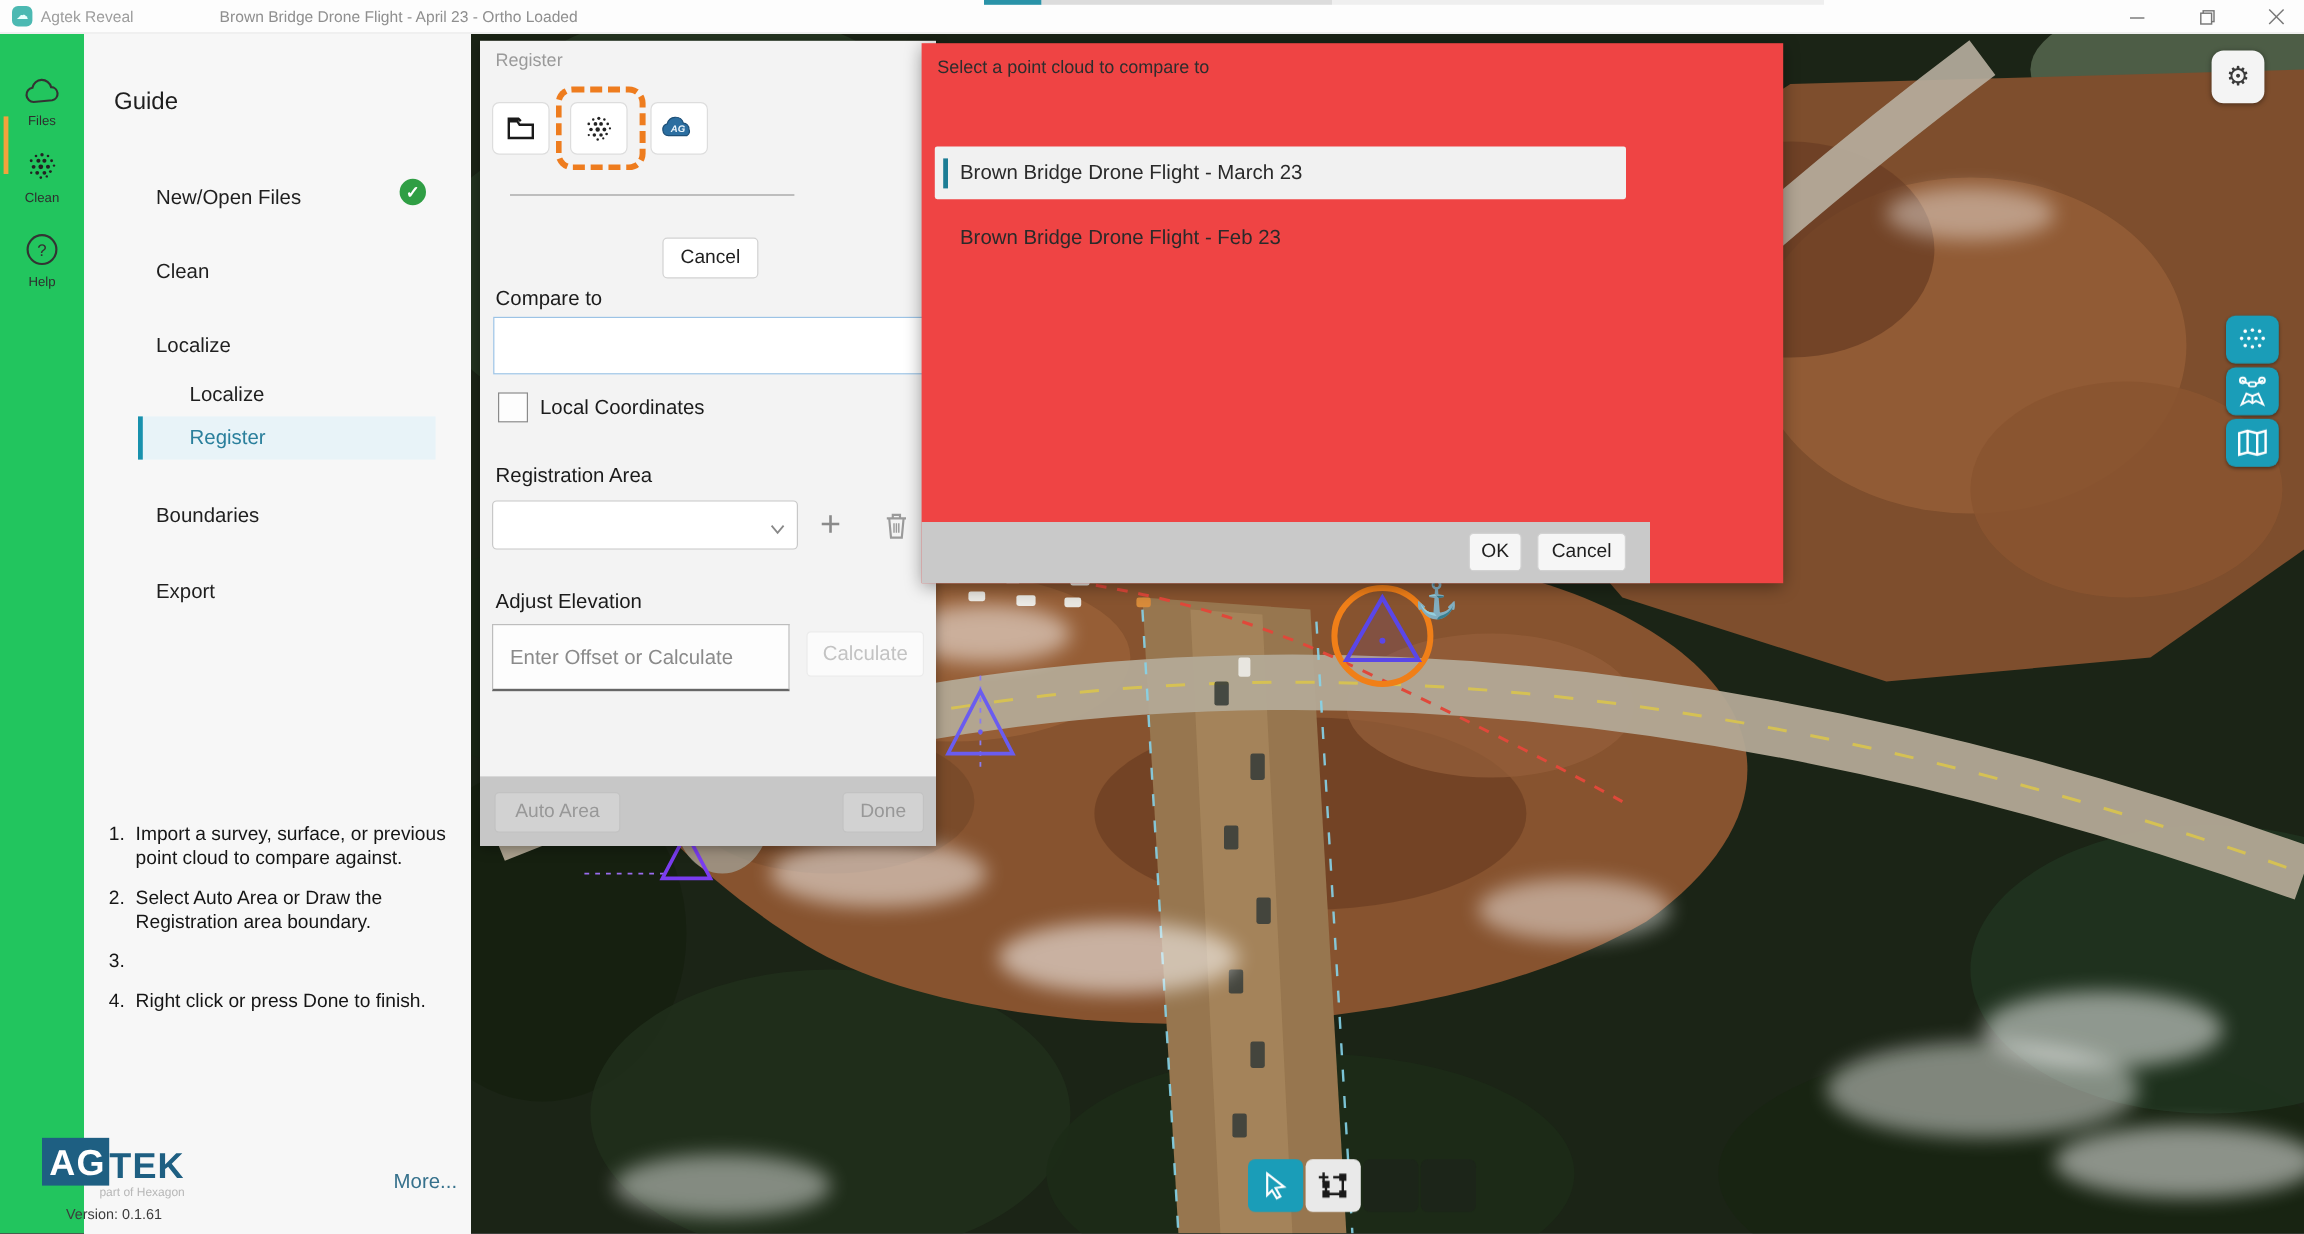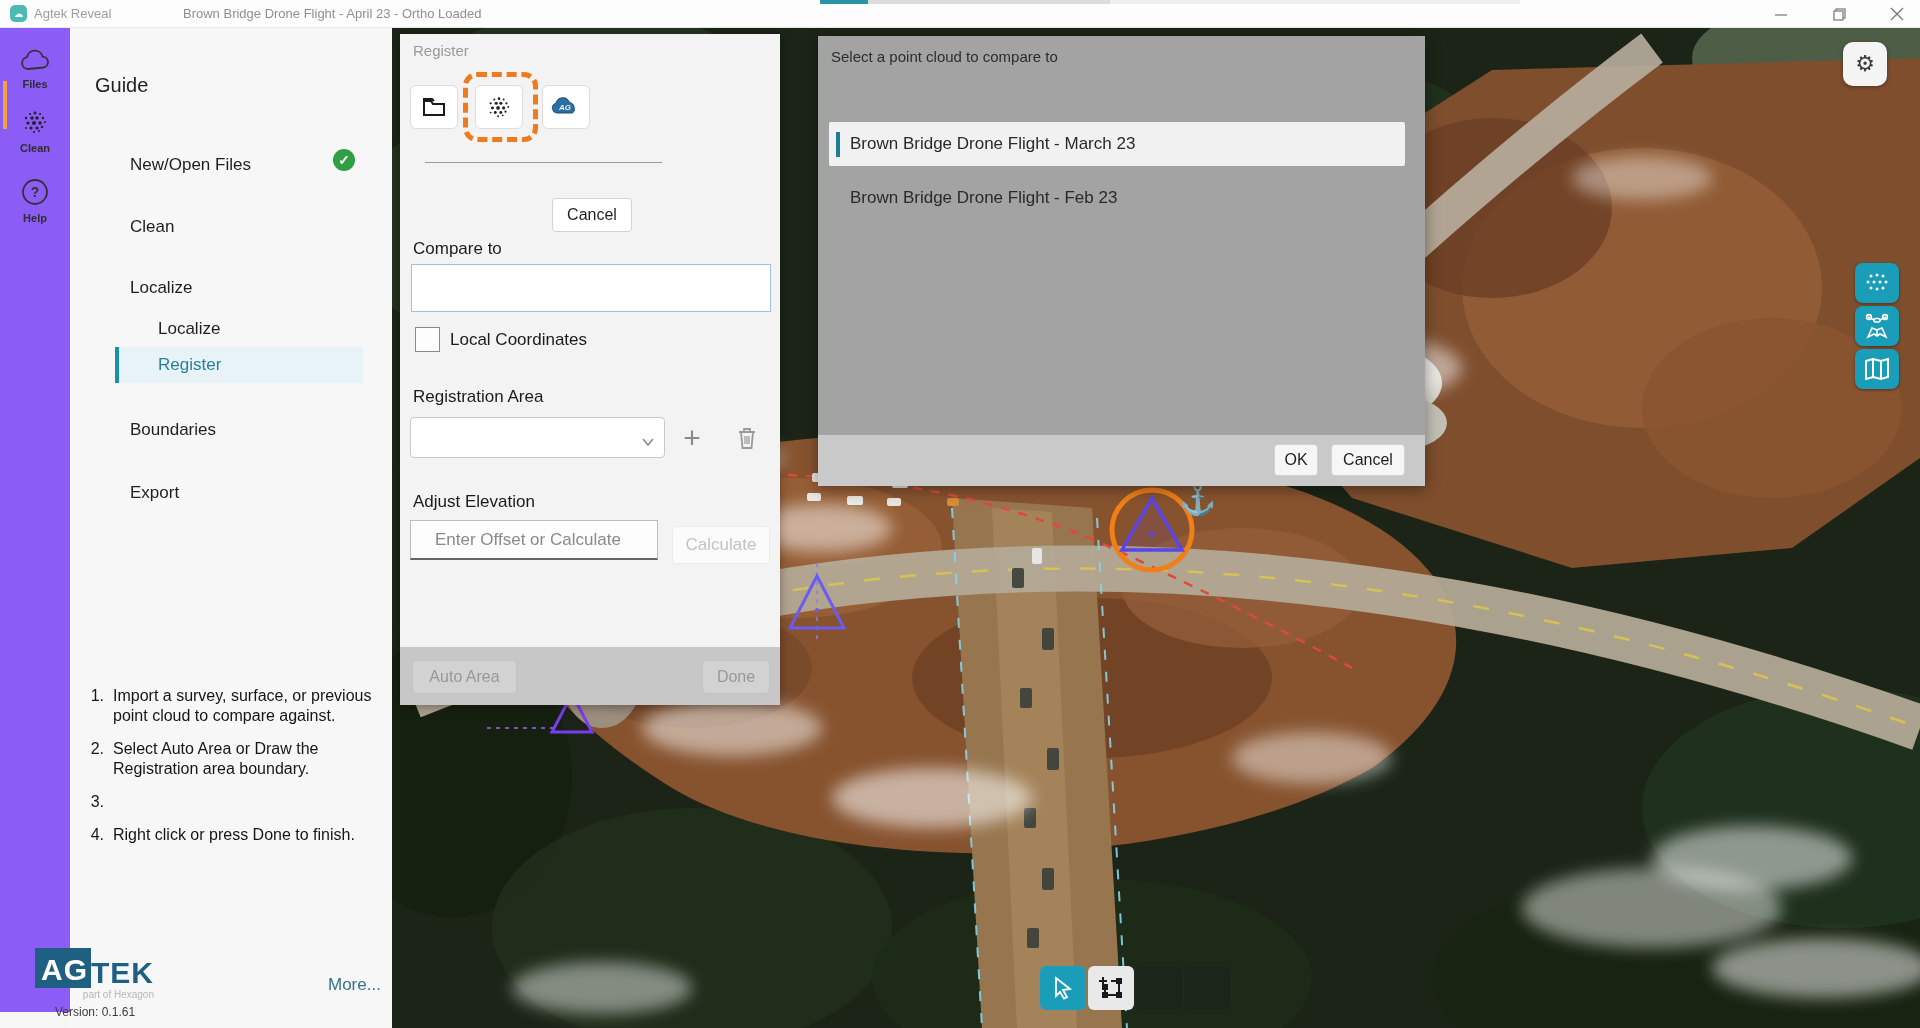--- a/index.html
+++ b/index.html
@@ -15,21 +15,21 @@
   .app-name { position:absolute; left:34px; top:6px; font-size:13px; color:#9d9d9d; }
   .doc-title { position:absolute; left:183px; top:6px; font-size:13px; color:#8f8f8f; }
   .winbtns { position:absolute; right:14px; top:0; height:28px; display:flex; gap:40px; align-items:center; }
   .winbtn { width:18px; height:18px; display:flex; align-items:center; justify-content:center; }
   .progress { position:absolute; left:820px; top:0; height:4px; display:flex; z-index:60; }
   .progress .p1 { width:48px; background:#2a93a8; }
   .progress .p2 { width:242px; background:#dcdcdc; }
   .progress .p3 { width:410px; background:#efefef; }
 
   
-  .rail { position:absolute; left:0; top:12px; width:70px; height:1000px; background:#8b5cf6; z-index:40;font-weight:bold; }
+  .rail { position:absolute; left:0; top:28px; width:70px; height:1000px; background:#22c55e; z-index:40; }
   .rail-item { position:absolute; left:0; width:70px; text-align:center; color:#2e2e2e; }
   .rail-item .lbl { font-size:11px; color:#2e2e2e; display:block; margin-top:2px; }
   .rail-accent { position:absolute; left:3px; top:69px; width:4px; height:48px; background:#f2a33c; }
 
   
   .guide { position:absolute; left:70px; top:28px; width:322px; height:1000px; background:#f7f7f7; z-index:40; }
   .guide h1 { position:absolute; left:25px; top:46px; font-size:20px; font-weight:400; color:#1f1f1f; }
   .g-item { position:absolute; left:45px; width:248px; height:36px; display:flex; align-items:center;
             font-size:17px; color:#1f1f1f; padding-left:15px; cursor:pointer; }
   .g-item.lvl2 { padding-left:43px; }
@@ -86,31 +86,31 @@
                background:#fff; font-size:16px; padding:0 8px; }
   .chk { position:absolute; left:15px; top:293px; width:25px; height:25px; border:1px solid #8a8a8a;
          background:#fdfdfd; cursor:pointer; }
   .chk-lbl { position:absolute; left:50px; top:296px; font-size:17px; color:#1b1b1b; }
   .dd { position:absolute; left:10px; top:383px; width:255px; height:41px; background:#fff;
         border:1px solid #c8c8c8; border-radius:4px; cursor:pointer; }
   .dd .chev { position:absolute; right:10px; top:14px; }
   .plus-btn { position:absolute; left:272px; top:385px; width:40px; height:38px; border:none; background:none;
               font-size:30px; color:#8a8a8a; cursor:pointer; }
   .trash-btn { position:absolute; left:330px; top:388px; width:34px; height:34px; border:none; background:none; cursor:pointer; }
-  .off-input { position:absolute; left:10px; top:486px; width:248px; height:40px; background:#fdfdfd;
-               border:1px solid #bdbdbd; border-bottom:2px solid #666; font-size:17px; padding:0 24px; color:#7f1d1d; }
+  .off-input { position:absolute; left:10px; top:486px; width:248px; height:56px; background:#fdfdfd;
+               border:1px solid #bdbdbd; border-bottom:2px solid #666; font-size:17px; padding:0 14px; color:#7f1d1d; }
   .off-input::placeholder { color:#8a8a8a; }
   .calc { position:absolute; left:272px; top:492px; width:98px; height:38px; background:#fbfbfb;
           border:1px solid #ebebeb; border-radius:4px; font-size:17px; color:#c3c3c3; }
   .reg-footer { position:absolute; left:0; top:613px; width:380px; height:58px; background:#c7c7c7; }
   .dis-btn { position:absolute; top:13px; height:34px; background:#d2d2d2; border:1px solid #c2c2c2;
              border-radius:4px; font-size:16px; color:#989898; }
 
   
-  .dlg { position:absolute; left:818px; top:36px; width:607px; height:450px; background:#a3a3a3;
+  .dlg { position:absolute; left:768px; top:36px; width:718px; height:450px; background:#ef4444;
          box-shadow:0 3px 14px rgba(0,0,0,.4); z-index:25; }
   .dlg-title { position:absolute; left:13px; top:12px; font-size:15px; color:#2d2d2d; }
   .dlg-item { position:absolute; left:11px; width:576px; height:44px; display:flex; align-items:center;
               font-size:17px; color:#2a2a2a; padding-left:21px; border-radius:2px; cursor:pointer; }
   .dlg-item.sel { background:#f1f1f1; }
   .dlg-item.sel .selbar { position:absolute; left:7px; top:10px; width:4px; height:25px; background:#1d7d95; }
   .dlg-footer { position:absolute; left:0; top:399px; width:607px; height:51px; background:#c9c9c9; }
   .dlg-footer .btn { position:absolute; top:9px; height:32px; background:#f6f6f6; }
 
   svg { overflow:visible; }

